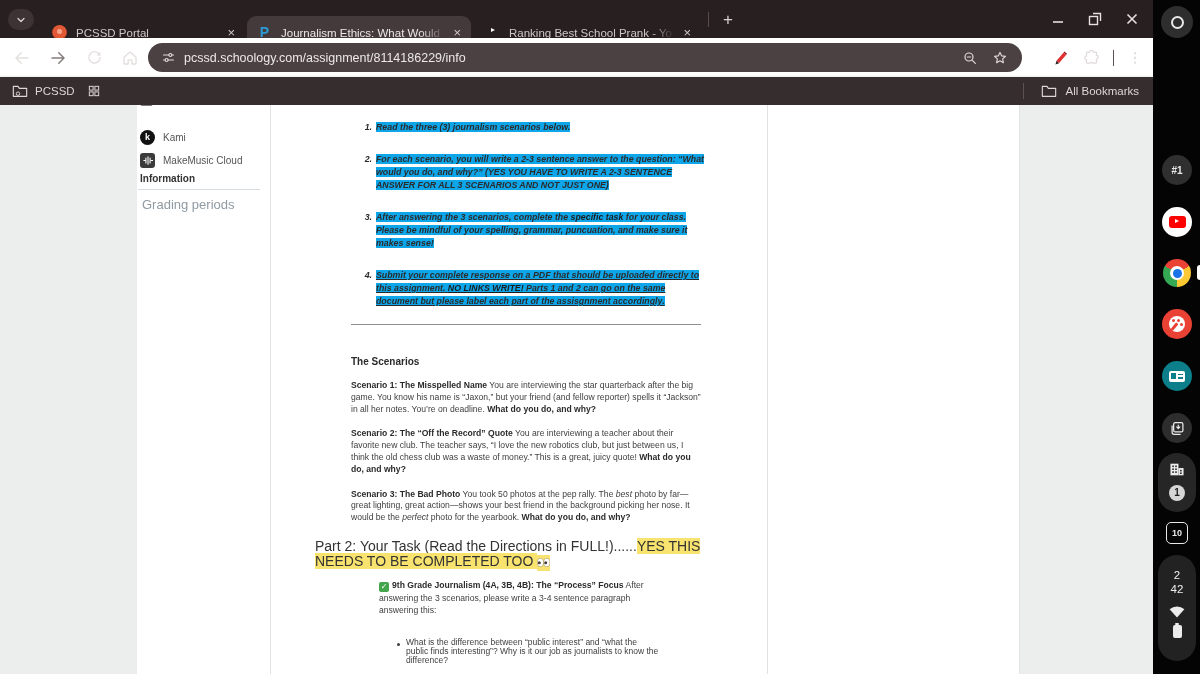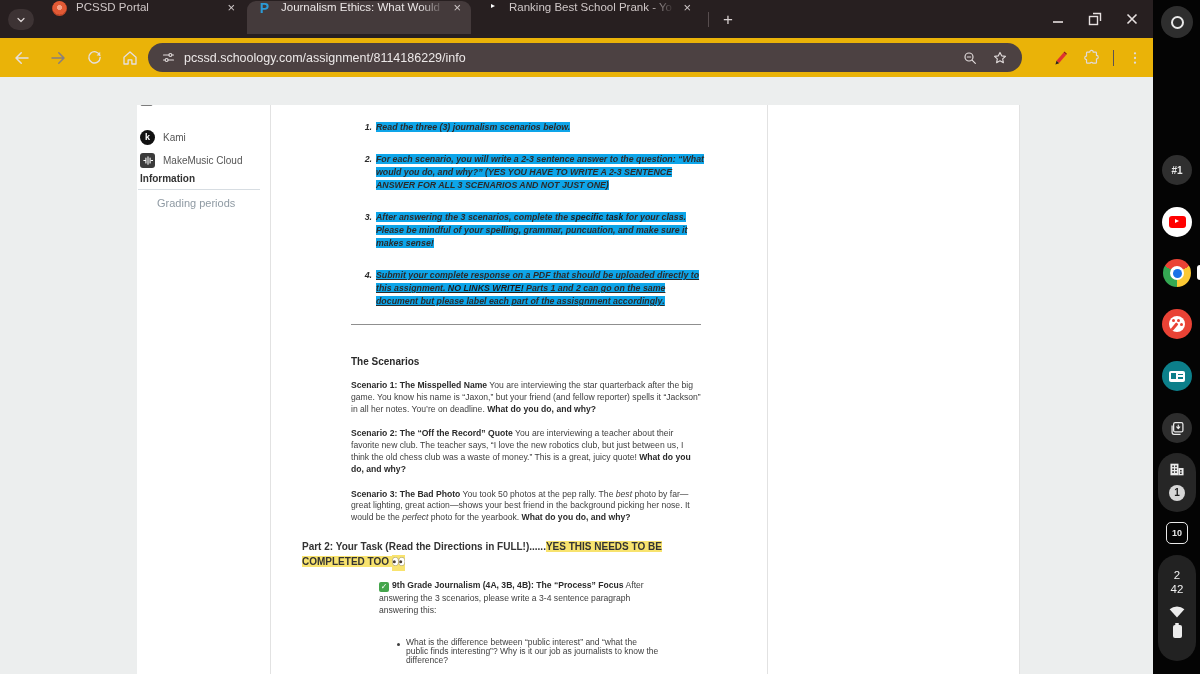--- a/index.html
+++ b/index.html
@@ -6,36 +6,36 @@
   html,body { width:1200px; height:674px; overflow:hidden; background:#000; }
   body { font-family:"Liberation Sans","DejaVu Sans",sans-serif; position:relative; }
   .screen { position:absolute; inset:0; width:1200px; height:674px; background:#000; }
 
   
   .browser { position:absolute; left:0; top:0; width:1153px; height:674px; background:#eceeee; }
 
   
   .tabstrip { position:absolute; left:0; top:0; width:1153px; height:38px; background:#271f20; }
   .tab-search { position:absolute; left:8px; top:9px; width:26px; height:21px; border-radius:11px; background:#3d3334; color:#ddd6d6; display:flex; align-items:center; justify-content:center; }
-  .tab { position:absolute; top:1px; height:33px; display:flex; padding:0 10px; color:#cfc7c7; font-size:11.5px; }
+  .tab { position:absolute; top:16px; height:33px; display:flex; align-items:center; padding:0 10px; color:#cfc7c7; font-size:11.5px; }
   .tab.active { background:#443a3b; border-radius:9px 9px 0 0; color:#ece7e7; }
   .tab .favicon { width:15px; height:15px; margin-right:9px; flex:0 0 auto; position:relative; }
   .tab .t-title { white-space:nowrap; overflow:hidden; flex:1 1 auto; min-width:0; -webkit-mask-image:linear-gradient(90deg,#000 85%,transparent); mask-image:linear-gradient(90deg,#000 85%,transparent); }
   .tab .t-close { flex:0 0 auto; margin-left:8px; font-size:13px; color:#cfc8c8; line-height:1; }
   .fav-pcssd { border-radius:50%; background:radial-gradient(circle at 50% 45%, #f4a288 0 22%, #e25a35 23% 60%, #c2492a 61% 100%); }
   .fav-ps { color:#2b9bd7; font-weight:800; font-size:14px; text-align:center; line-height:15px; }
   .yt-badge { width:15px; height:11px; margin-top:2px; background:#f00; border-radius:3px; position:relative; }
   .yt-badge::after { content:""; position:absolute; left:6px; top:3px; border-left:4px solid #fff; border-top:2.6px solid transparent; border-bottom:2.6px solid transparent; }
   .tab-sep { position:absolute; top:12px; width:1px; height:15px; background:#574d4e; }
   .newtab { position:absolute; top:8px; width:24px; height:24px; color:#d8d1d1; font-size:17px; display:flex; align-items:center; justify-content:center; }
   .wincontrols { position:absolute; right:8px; top:0; height:38px; display:flex; align-items:center; gap:11px; color:#e6e0e0; }
   .winbtn { width:26px; height:26px; display:flex; align-items:center; justify-content:center; }
 
   
-  .toolbar { position:absolute; left:0; top:38px; width:1153px; height:39px; background:#eab308; display:flex; align-items:center; }
+  .toolbar { position:absolute; left:0; top:38px; width:1153px; height:39px; background:#ffffff; display:flex; align-items:center; }
   .nav-ic { width:28px; height:28px; margin-left:8px; display:flex; align-items:center; justify-content:center; }
   .nav-ic svg { display:block; }
   .omnibox { position:absolute; left:148px; top:5px; width:874px; height:29px; background:#4c4142; border-radius:15px; display:flex; align-items:center; color:#eae5e5; }
   .omni-url { font-size:12.5px; color:#ece8e8; margin-left:8px; flex:1; white-space:nowrap; overflow:hidden; }
   .omni-right { display:flex; align-items:center; gap:14px; margin-right:14px; }
   .tb-right { position:absolute; right:10px; top:0; height:39px; display:flex; align-items:center; gap:13px; }
   .tb-sep { width:1px; height:16px; background:#5c5253; }
 
   
   .bookbar { position:absolute; left:0; top:77px; width:1153px; height:28px; background:#362d2e; box-shadow:0 1px 3px rgba(0,0,0,.35); display:flex; align-items:center; color:#ddd7d7; font-size:11.5px; }
@@ -49,38 +49,38 @@
   .right-panel { position:absolute; left:768px; top:0; width:252px; height:569px; background:#fff; border-right:1px solid #e2e2e2; }
 
   
   .clip-row { position:absolute; left:3px; top:-4px; height:10px; overflow:hidden; }
   .clip-ic { position:absolute; left:0; top:-8px; width:13px; height:13px; border:1.5px solid #7c7c7c; border-radius:2px; }
   .app-row { position:absolute; left:3px; display:flex; align-items:center; gap:8px; font-size:10px; color:#555; }
   .kami-ic { width:15px; height:15px; border-radius:50%; background:#111; color:#fff; font-size:9px; font-weight:700; text-align:center; line-height:15px; }
   .mmc-ic { width:15px; height:15px; border-radius:3px; background:#3b3b3b; display:flex; align-items:center; justify-content:center; }
   .info-h { position:absolute; left:3px; top:68px; font-size:10px; font-weight:700; color:#333; }
   .side-div { position:absolute; left:1px; top:84px; width:122px; height:1px; background:#d7dde2; }
-  .grad-label { position:absolute; left:20px; top:92px; font-size:11px; color:#8f9aa3; }
+  .grad-label { position:absolute; left:5px; top:92px; font-size:13px; color:#8f9aa3; }
   .grad-val { position:absolute; left:3px; top:103px; width:120px; font-size:9.5px; line-height:12px; color:#3e3e3e; }
 
   
   .doc { position:absolute; left:0; top:0; width:498px; color:#3a3a3a; }
   .steps { list-style:none; padding-top:16px; }
   .steps li { position:relative; padding-left:105px; width:435px; font-size:8.8px; line-height:13px; font-weight:700; font-style:italic; color:#2b2b2b; }
   .steps li + li { margin-top:19px; }
   .steps .num { position:absolute; left:87px; width:14px; text-align:right; background:none; }
   .hl { background:#0ea5e9; }
   .hl-light { background:#f8e36e; }
   .u { text-decoration:underline; }
   .rule { margin:16px 0 0 80px; width:350px; border:none; border-top:1px solid #8f8f8f; }
   .h-scen { margin:31px 0 0 80px; font-size:10px; font-weight:700; color:#2a2a2a; }
   .scen { margin:13px 0 0 80px; width:352px; font-size:8.6px; line-height:11.8px; color:#3e3e3e; }
   .scen + .scen { }
   .scen b { color:#2b2b2b; }
-  .part2 { margin:15px 0 0 31px; width:400px; font-size:10px; line-height:15.3px; font-weight:700; color:#333; }
+  .part2 { margin:15px 0 0 44px; width:400px; font-size:14px; line-height:15.3px; font-weight:400; color:#333; }
   .task { margin:8px 0 0 108px; width:288px; font-size:8.6px; line-height:12.8px; color:#3e3e3e; }
   .task b { color:#2b2b2b;text-align:center; }
   .check-chip { display:inline-block; width:10px; height:10px; border-radius:2px; background:#45a54c; color:#fff; font-size:8px; line-height:10px; text-align:center; vertical-align:-1px; margin-right:3px; }
   .bullet { margin:21px 0 0 135px; width:253px; font-size:8.5px; line-height:9px; color:#3e3e3e; position:relative; }
   .bullet::before { content:""; position:absolute; left:-9px; top:5px; width:3px; height:3px; border-radius:50%; background:#3e3e3e; }
   .eyes { display:inline-block; vertical-align:-1px; }
 
   
   .shelf { position:absolute; right:0; top:0; width:47px; height:674px; background:#040404; }
   .launcher { position:absolute; left:8px; top:6px; width:32px; height:32px; border-radius:50%; background:#2e2e2e; display:flex; align-items:center; justify-content:center; }
@@ -218,20 +218,44 @@
           </svg>
         <span class="tb-sep"></span>
         <svg width="16" height="16" viewBox="0 0 24 24">
             <circle cx="12" cy="5" r="1.7" fill="#e0dada"></circle>
             <circle cx="12" cy="12" r="1.7" fill="#e0dada"></circle>
             <circle cx="12" cy="19" r="1.7" fill="#e0dada"></circle>
           </svg>
       </div>
     </div>
 
+    <div class="bookbar">
+      <div class="bm-item">
+        <svg width="16" height="14" viewBox="0 0 24 20">
+            <path d="M2 3h7l2 3h11v12H2z" fill="none" stroke="#ddd7d7" stroke-width="1.7" stroke-linejoin="round"></path>
+            <circle cx="9" cy="14" r="2.6" fill="none" stroke="#ddd7d7" stroke-width="1.4"></circle>
+          </svg>
+        <span>PCSSD</span>
+      </div>
+      <div class="bm-item">
+        <svg width="14" height="14" viewBox="0 0 24 24">
+            <rect x="4" y="4" width="6.5" height="6.5" fill="none" stroke="#ddd7d7" stroke-width="1.7"></rect>
+            <rect x="13.5" y="4" width="6.5" height="6.5" fill="none" stroke="#ddd7d7" stroke-width="1.7"></rect>
+            <rect x="4" y="13.5" width="6.5" height="6.5" fill="none" stroke="#ddd7d7" stroke-width="1.7"></rect>
+            <rect x="13.5" y="13.5" width="6.5" height="6.5" fill="none" stroke="#ddd7d7" stroke-width="1.7"></rect>
+          </svg>
+      </div>
+      <div class="bm-right">
+        <span class="tb-sep" style="margin-right:8px;"></span>
+        <svg width="16" height="14" viewBox="0 0 24 20">
+            <path d="M2 3h7l2 3h11v12H2z" fill="none" stroke="#ddd7d7" stroke-width="1.7" stroke-linejoin="round"></path>
+          </svg>
+        <span>All Bookmarks</span>
+      </div>
+    </div>
 
     <div class="page">
 
       <div class="side-panel">
         <div class="clip-row" style="width:100px;">
           <span class="clip-ic"></span>
 
         </div>
         <div class="app-row" style="top:25px;">
           <span class="kami-ic">k</span>

